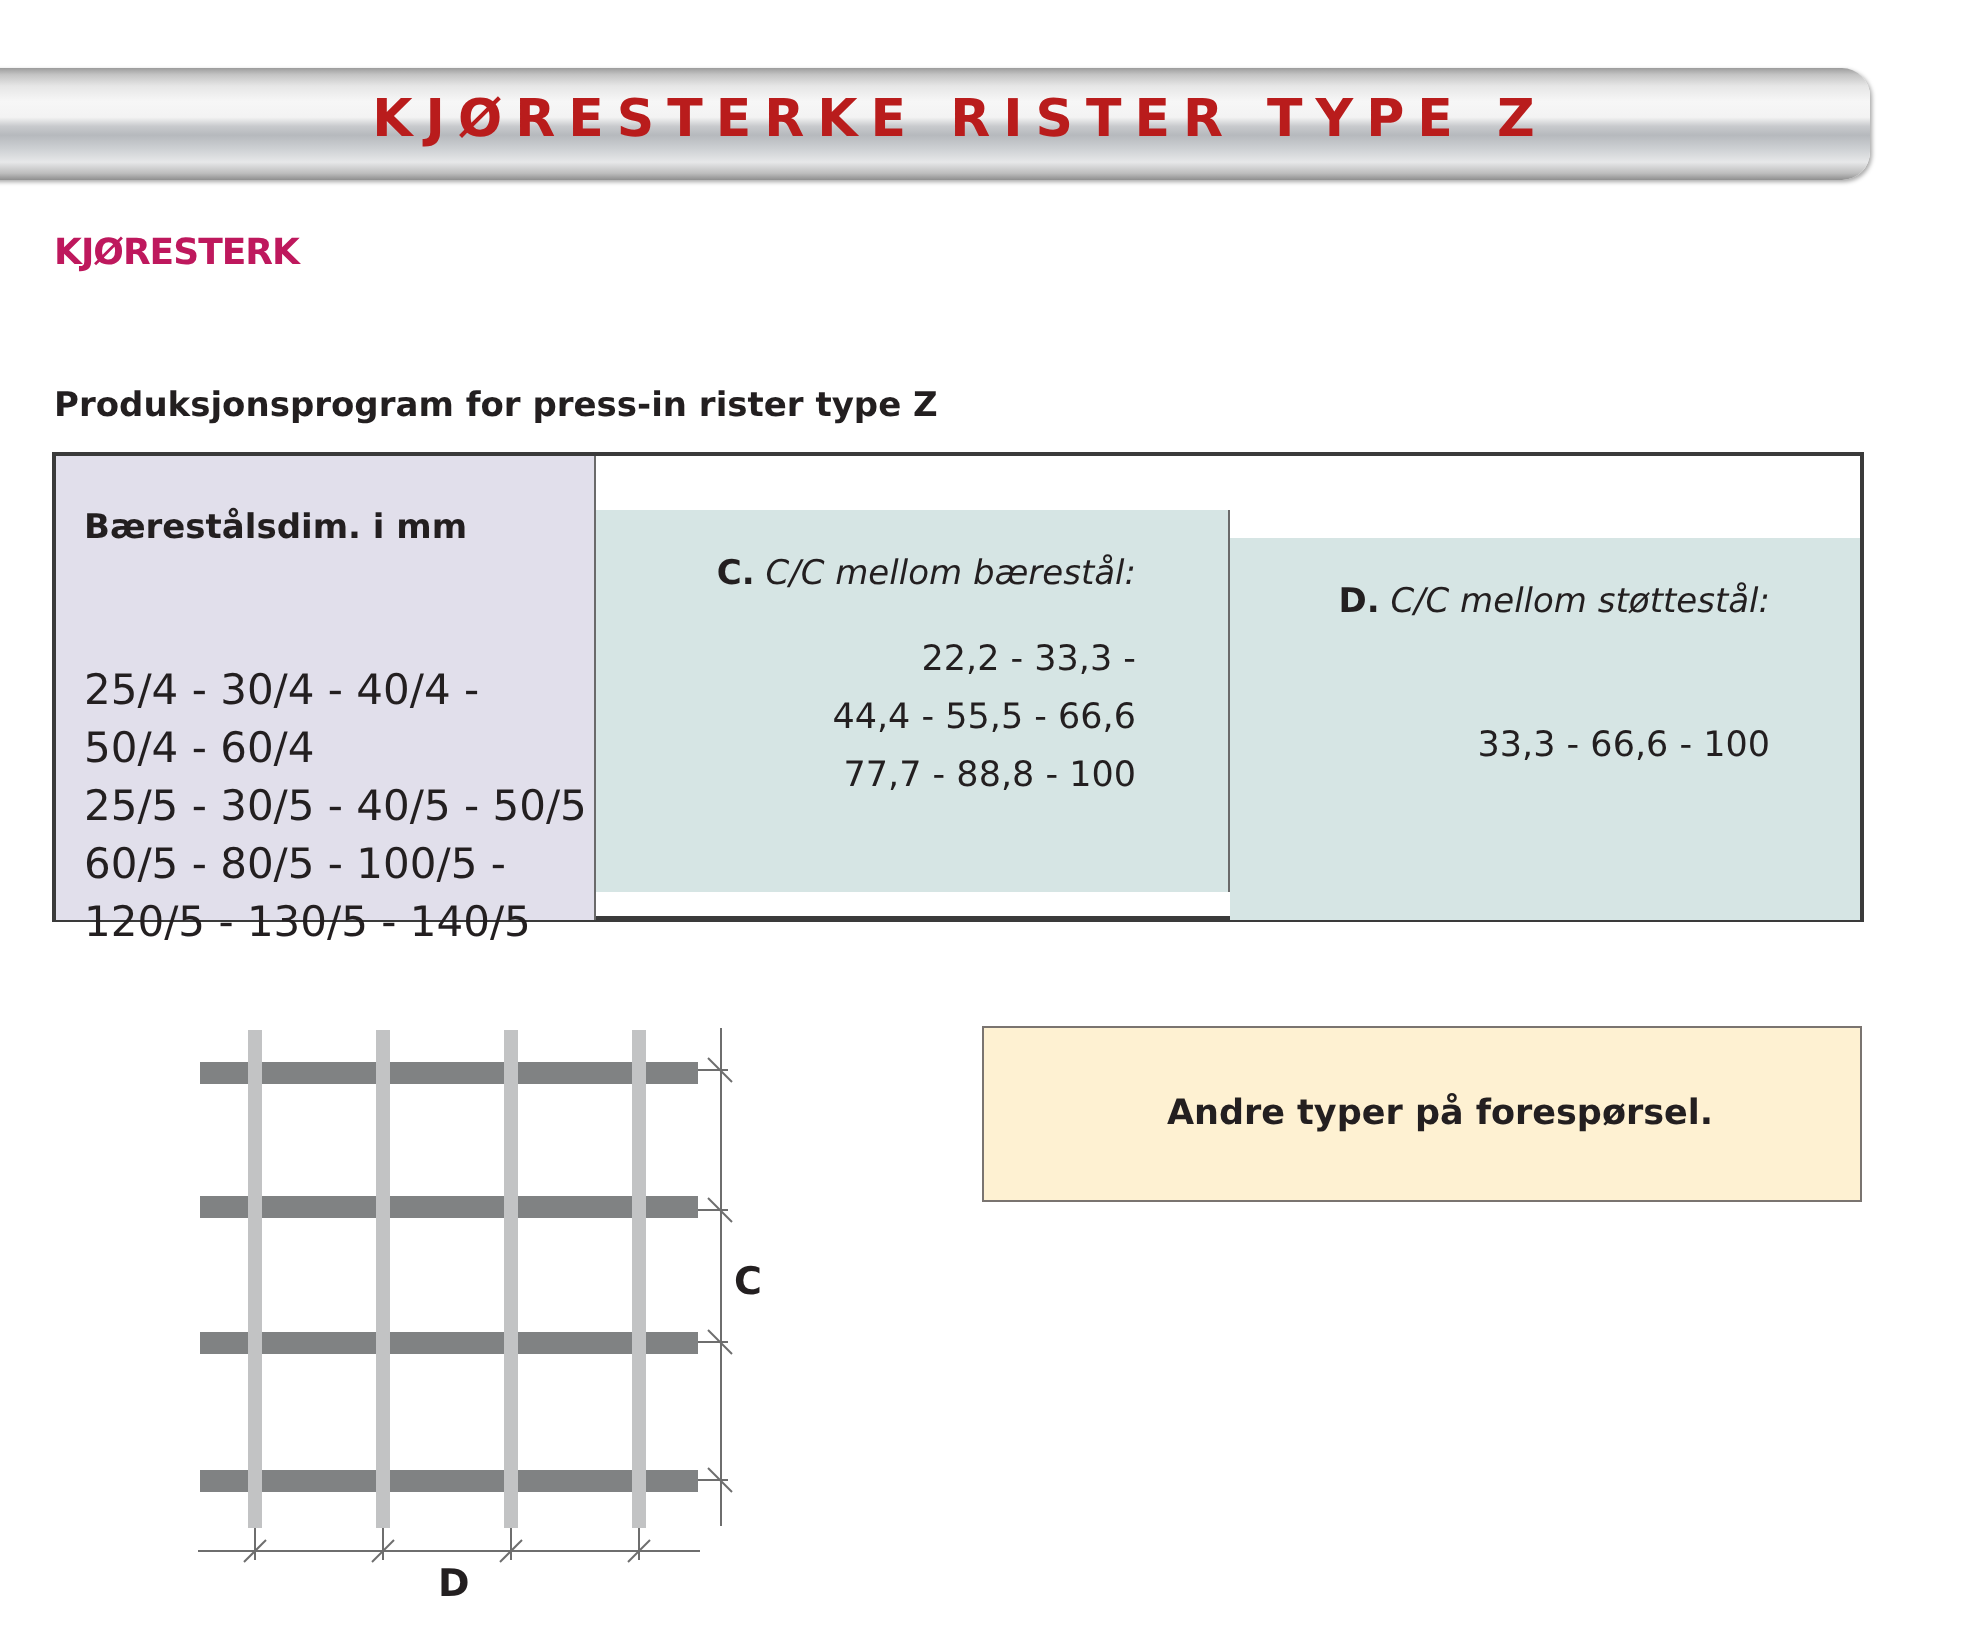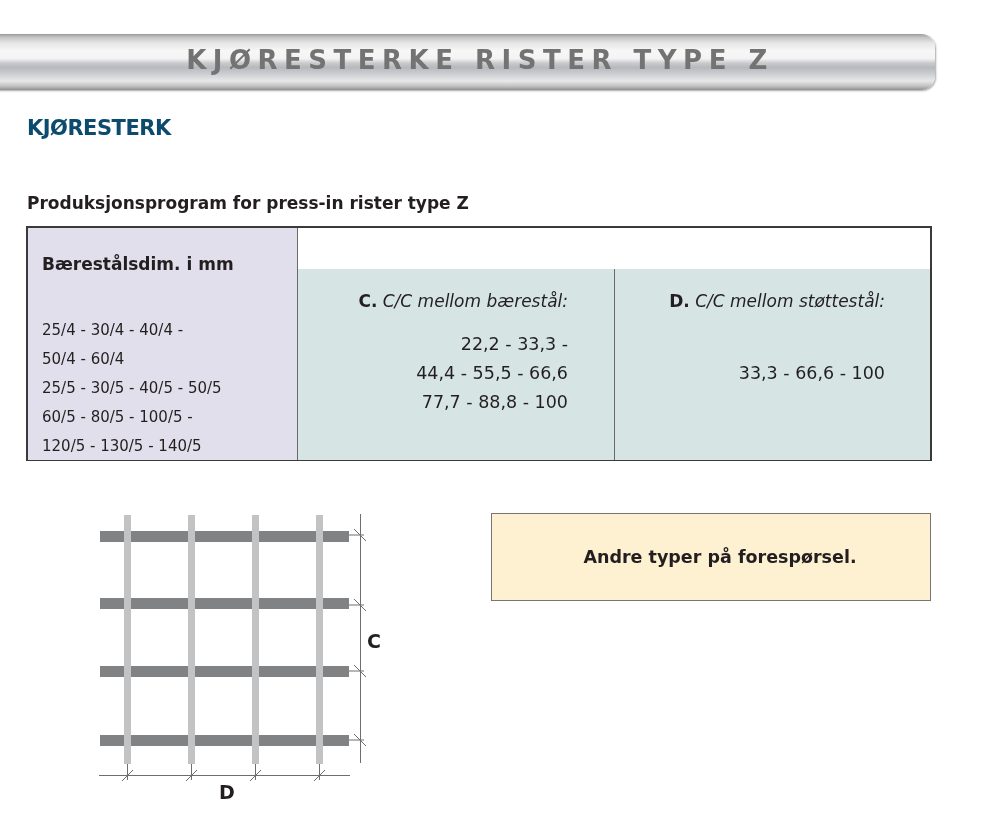--- a/index.html
+++ b/index.html
@@ -11,26 +11,26 @@
     position: absolute; left: -10px; top: 34px; width: 945px; height: 56px;
     border-radius: 0 14px 14px 0;
     background: linear-gradient(to bottom,
       #9c9c9c 0%, #c4c4c4 6%, #e6e6e6 16%, #f7f7f7 30%, #f3f3f3 44%,
       #c8cacd 52%, #b6b9bd 60%, #cdd0d3 72%, #e7e8e9 84%, #bdbdbd 94%, #8f8f8f 100%);
     box-shadow: 1px 1px 2px rgba(0,0,0,0.35);
   }
   .banner-title {
     position: absolute; left: 0; top: 45px; width: 960px; text-align: center;
     font-family: "DejaVu Sans", sans-serif; font-weight: bold; font-size: 26px;
-    letter-spacing: 6.5px; color: #737373;
+    letter-spacing: 6.5px; color: #b91c1c;
   }
   .section-title {
     position: absolute; left: 27px; top: 116px;
-    font-family: "DejaVu Sans", sans-serif; font-weight: bold; font-size: 21px;
-    color: #0c4a6e; letter-spacing: -0.5px;
+    font-family: "DejaVu Sans", sans-serif; font-weight: bold; font-size: 18px;
+    color: #be185d; letter-spacing: -0.5px;
   }
   .table-caption {
     position: absolute; left: 27px; top: 193px;
     font-family: "DejaVu Sans", sans-serif; font-weight: bold; font-size: 17px; color: #231f20;
   }
   .grid-table {
     position: absolute; left: 26px; top: 226px; width: 906px; height: 235px;
     border: 2px solid #3a3a3a;
     border-bottom-width: 3px;
   }
@@ -41,29 +41,29 @@
   }
   .c-dim-body {
     left: 0; top: 77px; width: 270px; height: 155px; background: #e1dfeb;
     border-right: 1px solid #6a6a6a;
   }
   .c-mesh-head {
     left: 270px; top: 0; width: 632px; height: 41px; background: #d6e5e4;
     border-bottom: 1px solid #6a6a6a;
   }
   .c-c {
-    left: 270px; top: 41px; width: 317px; height: 191px; background: #d6e5e4;
+    left: 270px; top: 27px; width: 317px; height: 191px; background: #d6e5e4;
     border-right: 1px solid #6a6a6a;
   }
   .c-d {
     left: 587px; top: 41px; width: 315px; height: 191px; background: #d6e5e4;
   }
   .hd { font-weight: bold; font-size: 17px; }
   .dim-head-text { position: absolute; left: 14px; top: 26px; }
-  .dim-lines { position: absolute; left: 14px; top: 88px; font-size: 15px; line-height: 29px; }
+  .dim-lines { position: absolute; left: 14px; top: 103px; font-size: 21px; line-height: 29px; }
   .mesh-head-text { position: absolute; left: 0; width: 632px; text-align: center; top: 9px; }
   .col-head { position: absolute; font-size: 17px; white-space: nowrap; }
   .col-head b { font-weight: bold; }
   .col-head i { font-style: italic; }
   .c-head-text { right: 46px; top: 22px; }
   .d-head-text { right: 45px; top: 22px; }
   .c-values { position: absolute; right: 46px; top: 61px; text-align: right; font-size: 17.5px; line-height: 29px; }
   .d-values { position: absolute; right: 45px; top: 90px; text-align: right; font-size: 17.5px; line-height: 29px; }
   .note-box {
     position: absolute; left: 491px; top: 513px; width: 440px; height: 88px;

